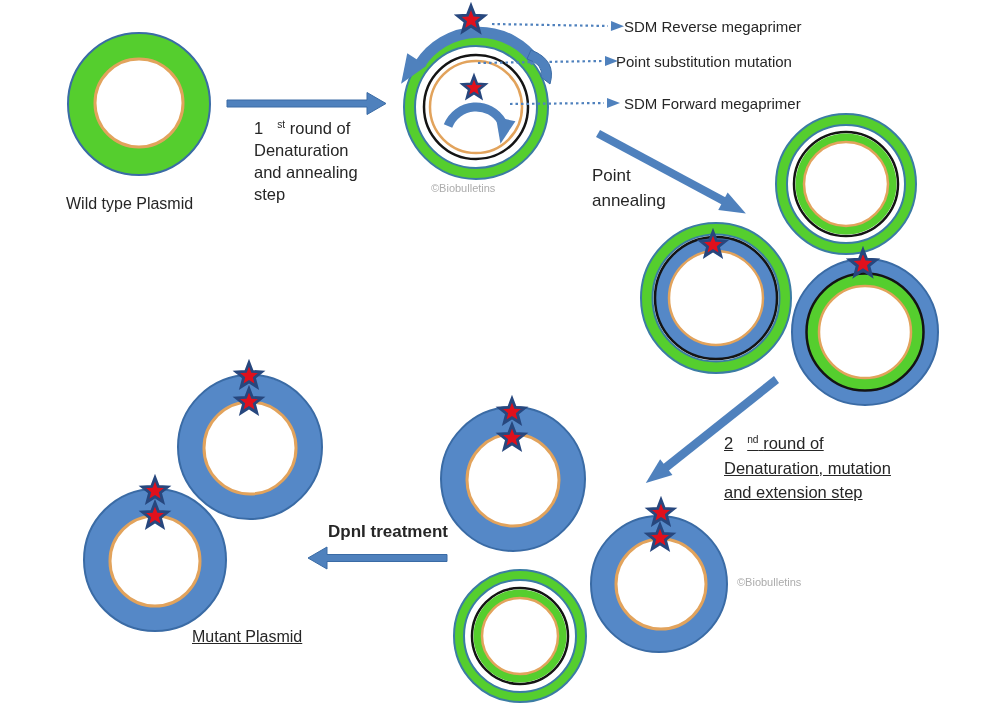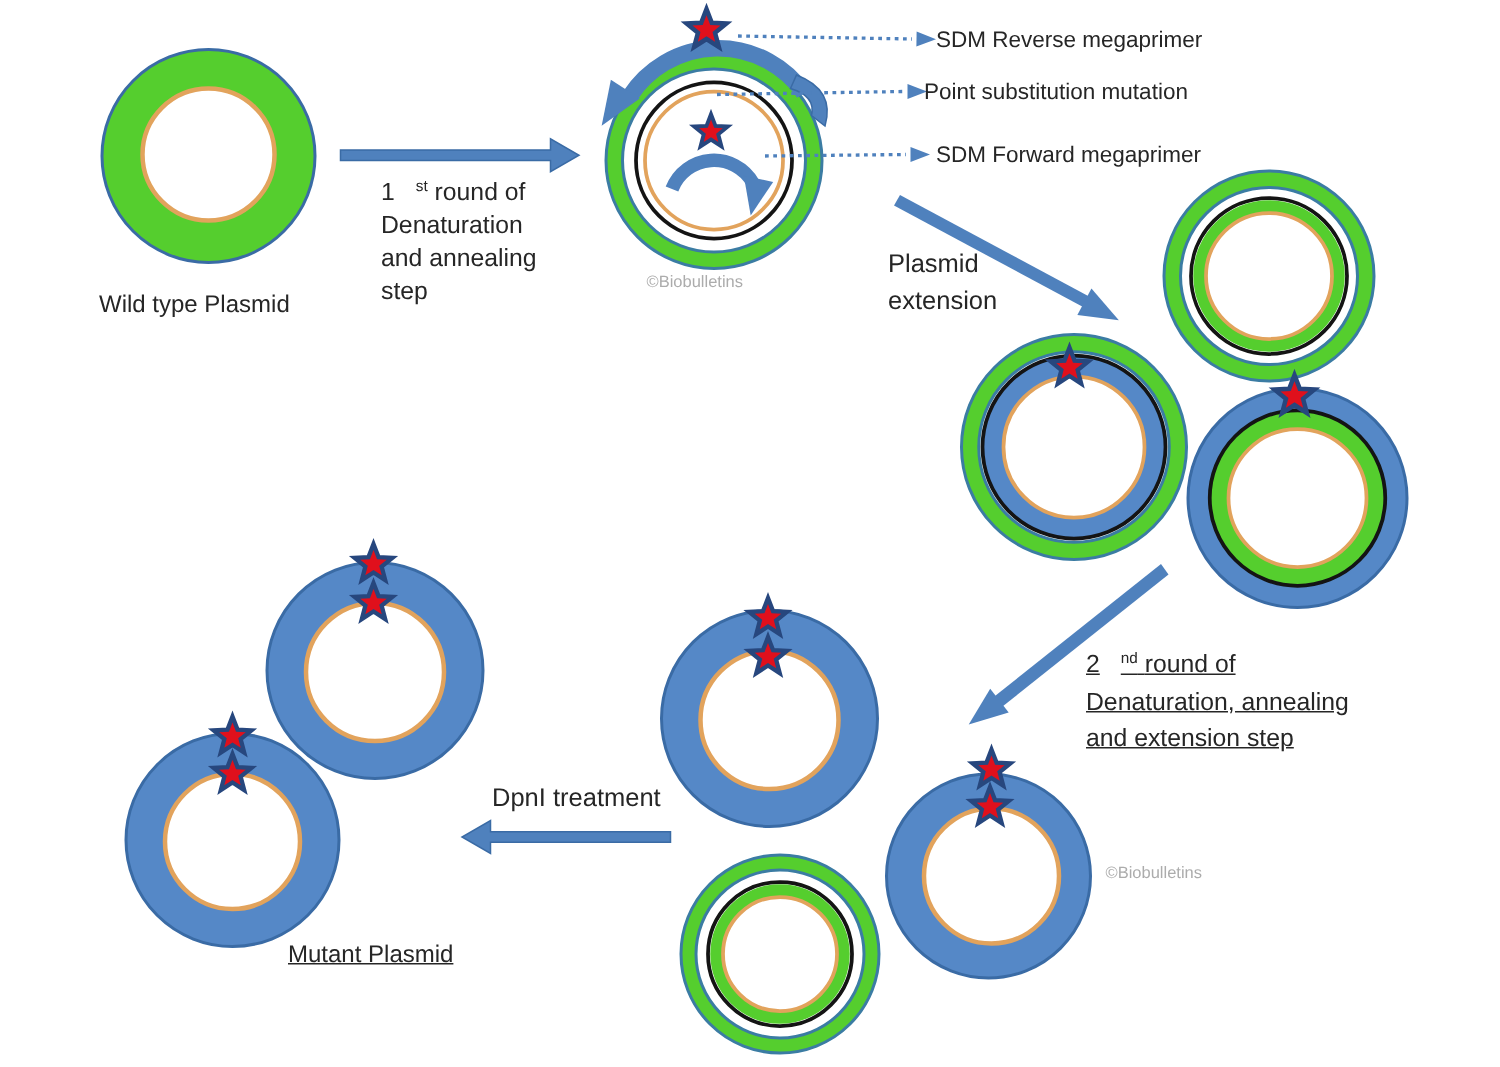--- a/index.html
+++ b/index.html
@@ -164,29 +164,29 @@
     <div>step</div>
   </div>
 
   <div class="lbl txt-legend" style="left:624px; top:18px;">SDM Reverse megaprimer</div>
   <div class="lbl txt-legend" style="left:616px; top:53px;">Point substitution mutation</div>
   <div class="lbl txt-legend" style="left:624px; top:95px;">SDM Forward megaprimer</div>
 
   <div class="lbl txt-watermark" style="left:431px; top:182px;">©Biobulletins</div>
 
   <div class="lbl txt-lg" style="left:592px; top:163px;">
-    <div>Plasmid</div>
-    <div>extension</div>
+    <div>Point</div>
+    <div>annealing</div>
   </div>
 
   <div class="lbl txt-step2" style="left:724px; top:431px;">
     <div><span>2</span><sup>nd</sup> <span>round of</span></div>
-    <div>Denaturation, annealing</div>
+    <div>Denaturation, mutation</div>
     <div>and extension step</div>
   </div>
 
-  <div class="lbl txt-lg" style="left:328px; top:519px;">DpnI treatment</div>
+  <div class="lbl txt-lg" style="left:328px; top:519px;font-weight:bold;">DpnI treatment</div>
 
   <div class="lbl txt-md" style="left:192px; top:626px;text-decoration:underline;">Mutant Plasmid</div>
 
   <div class="lbl txt-watermark" style="left:737px; top:576px;">©Biobulletins</div>
 
 </div>
 
 </body></html>

